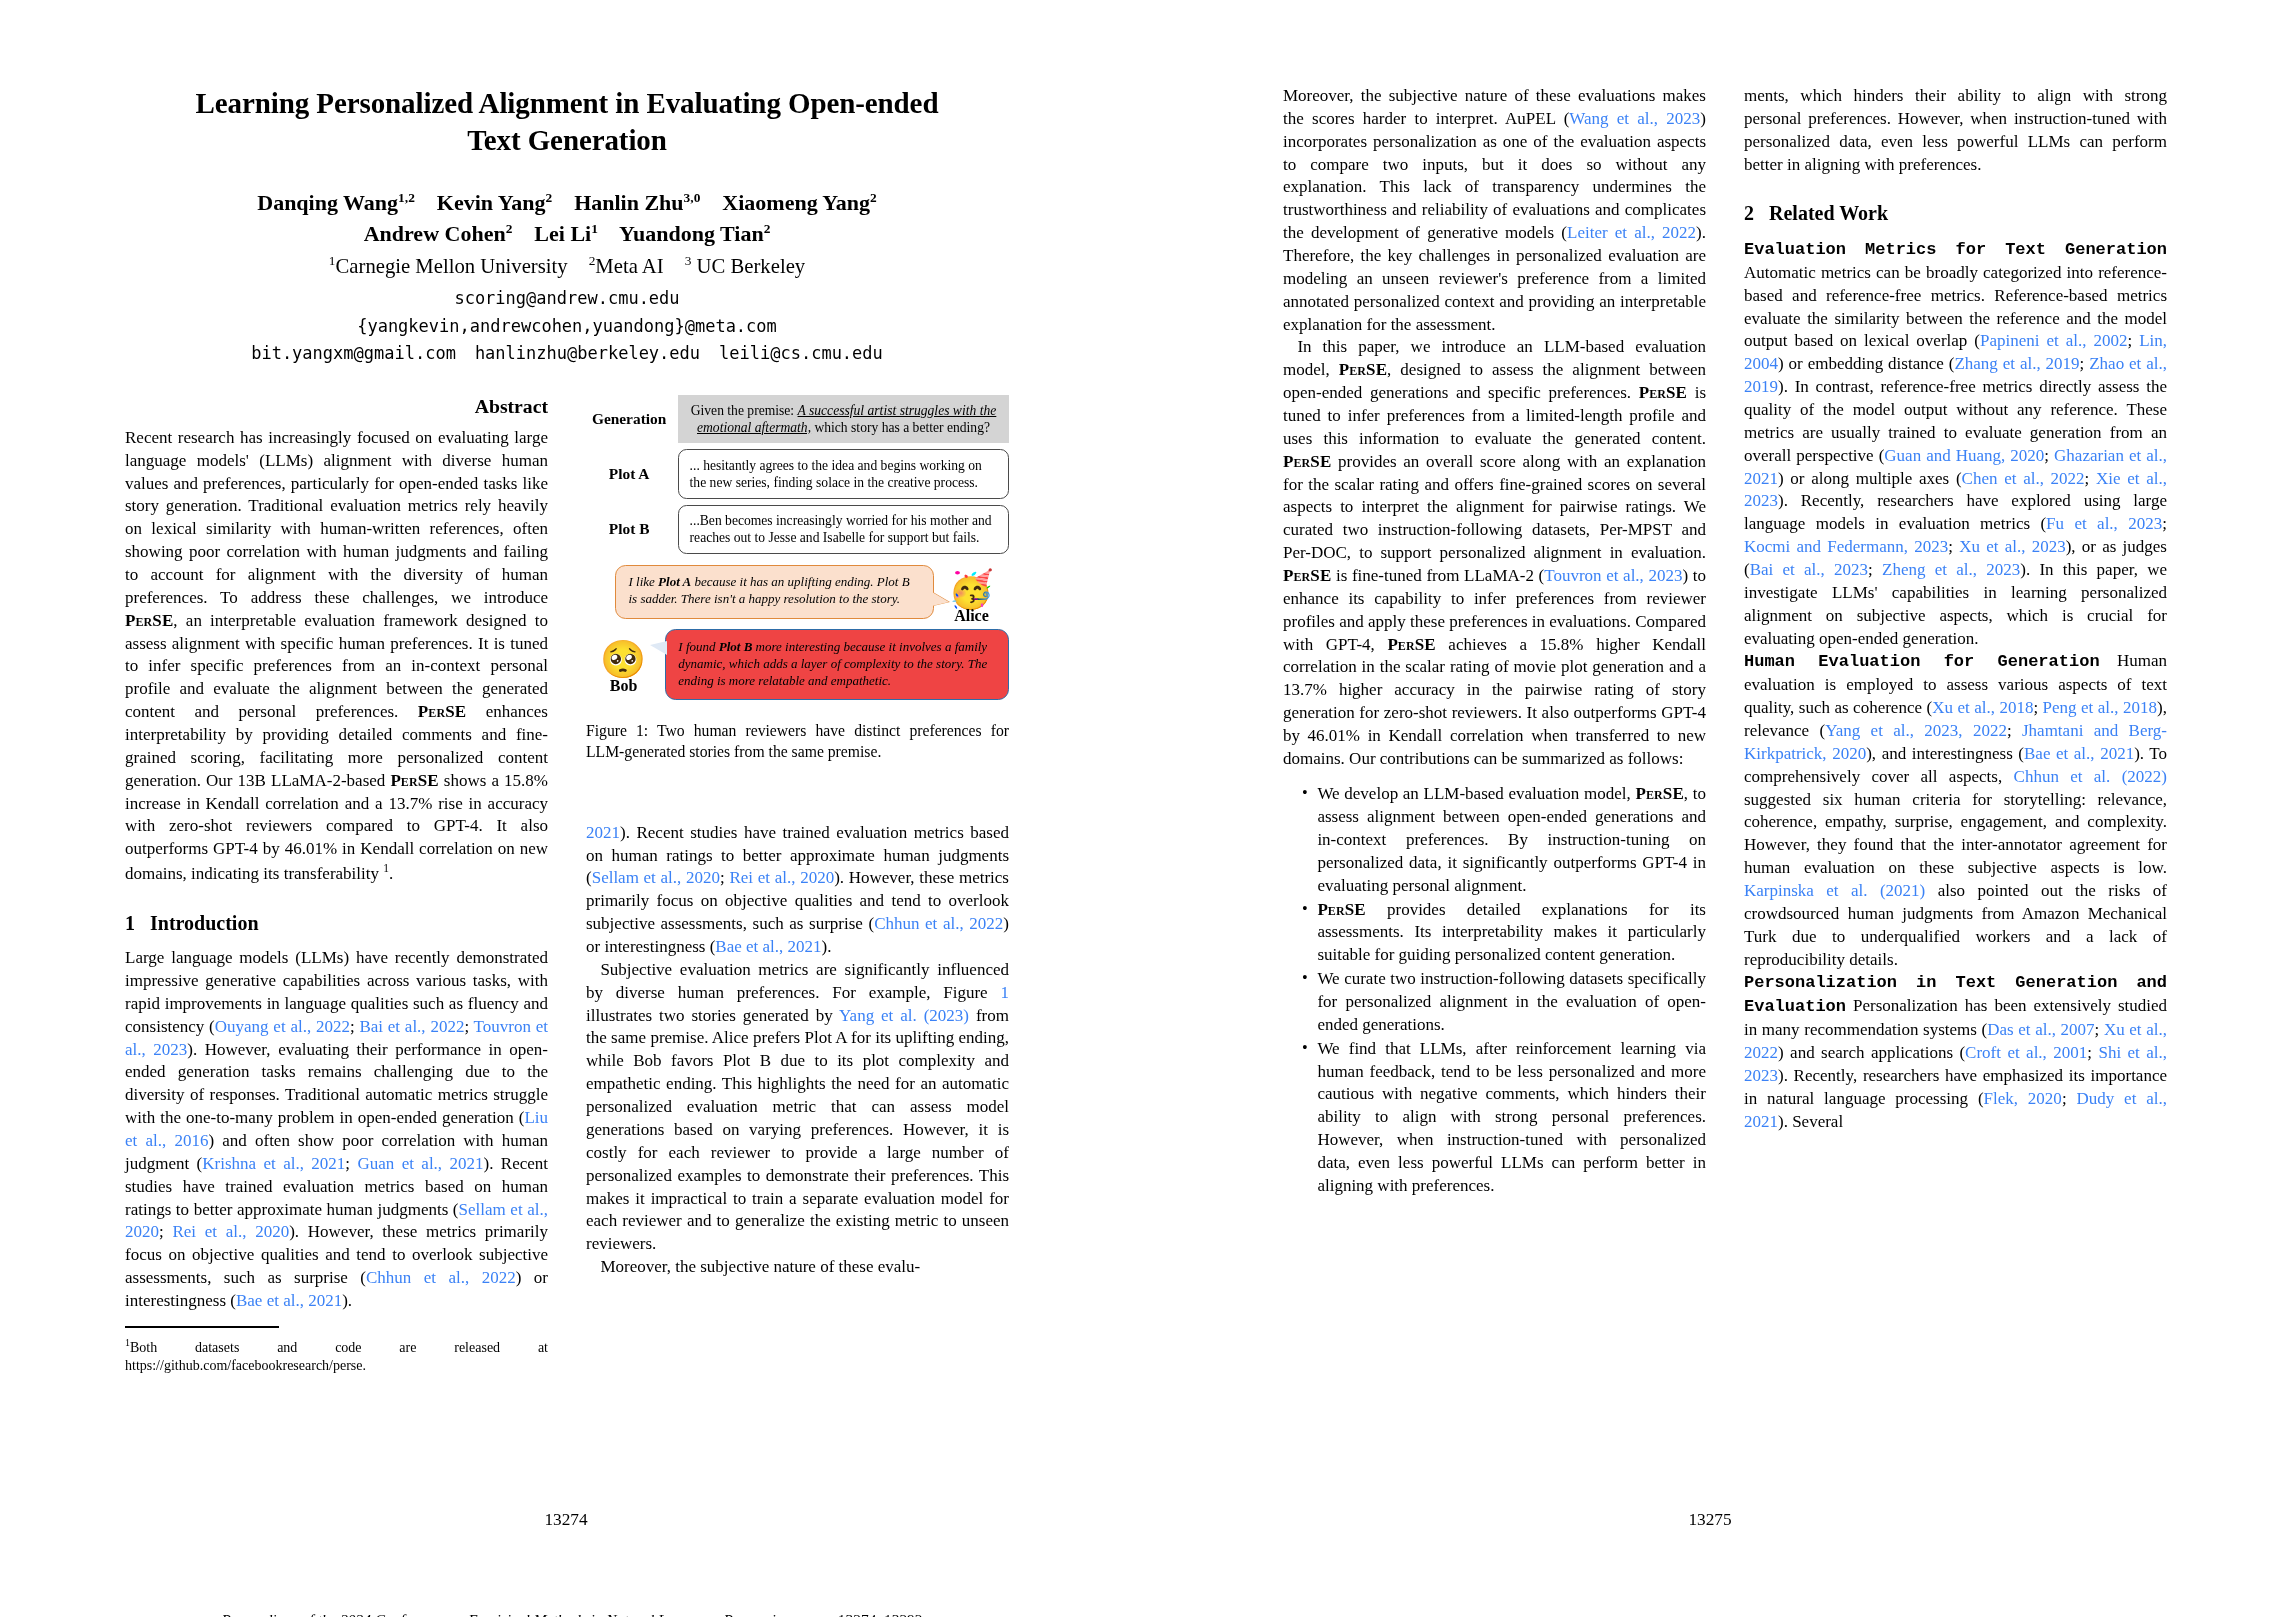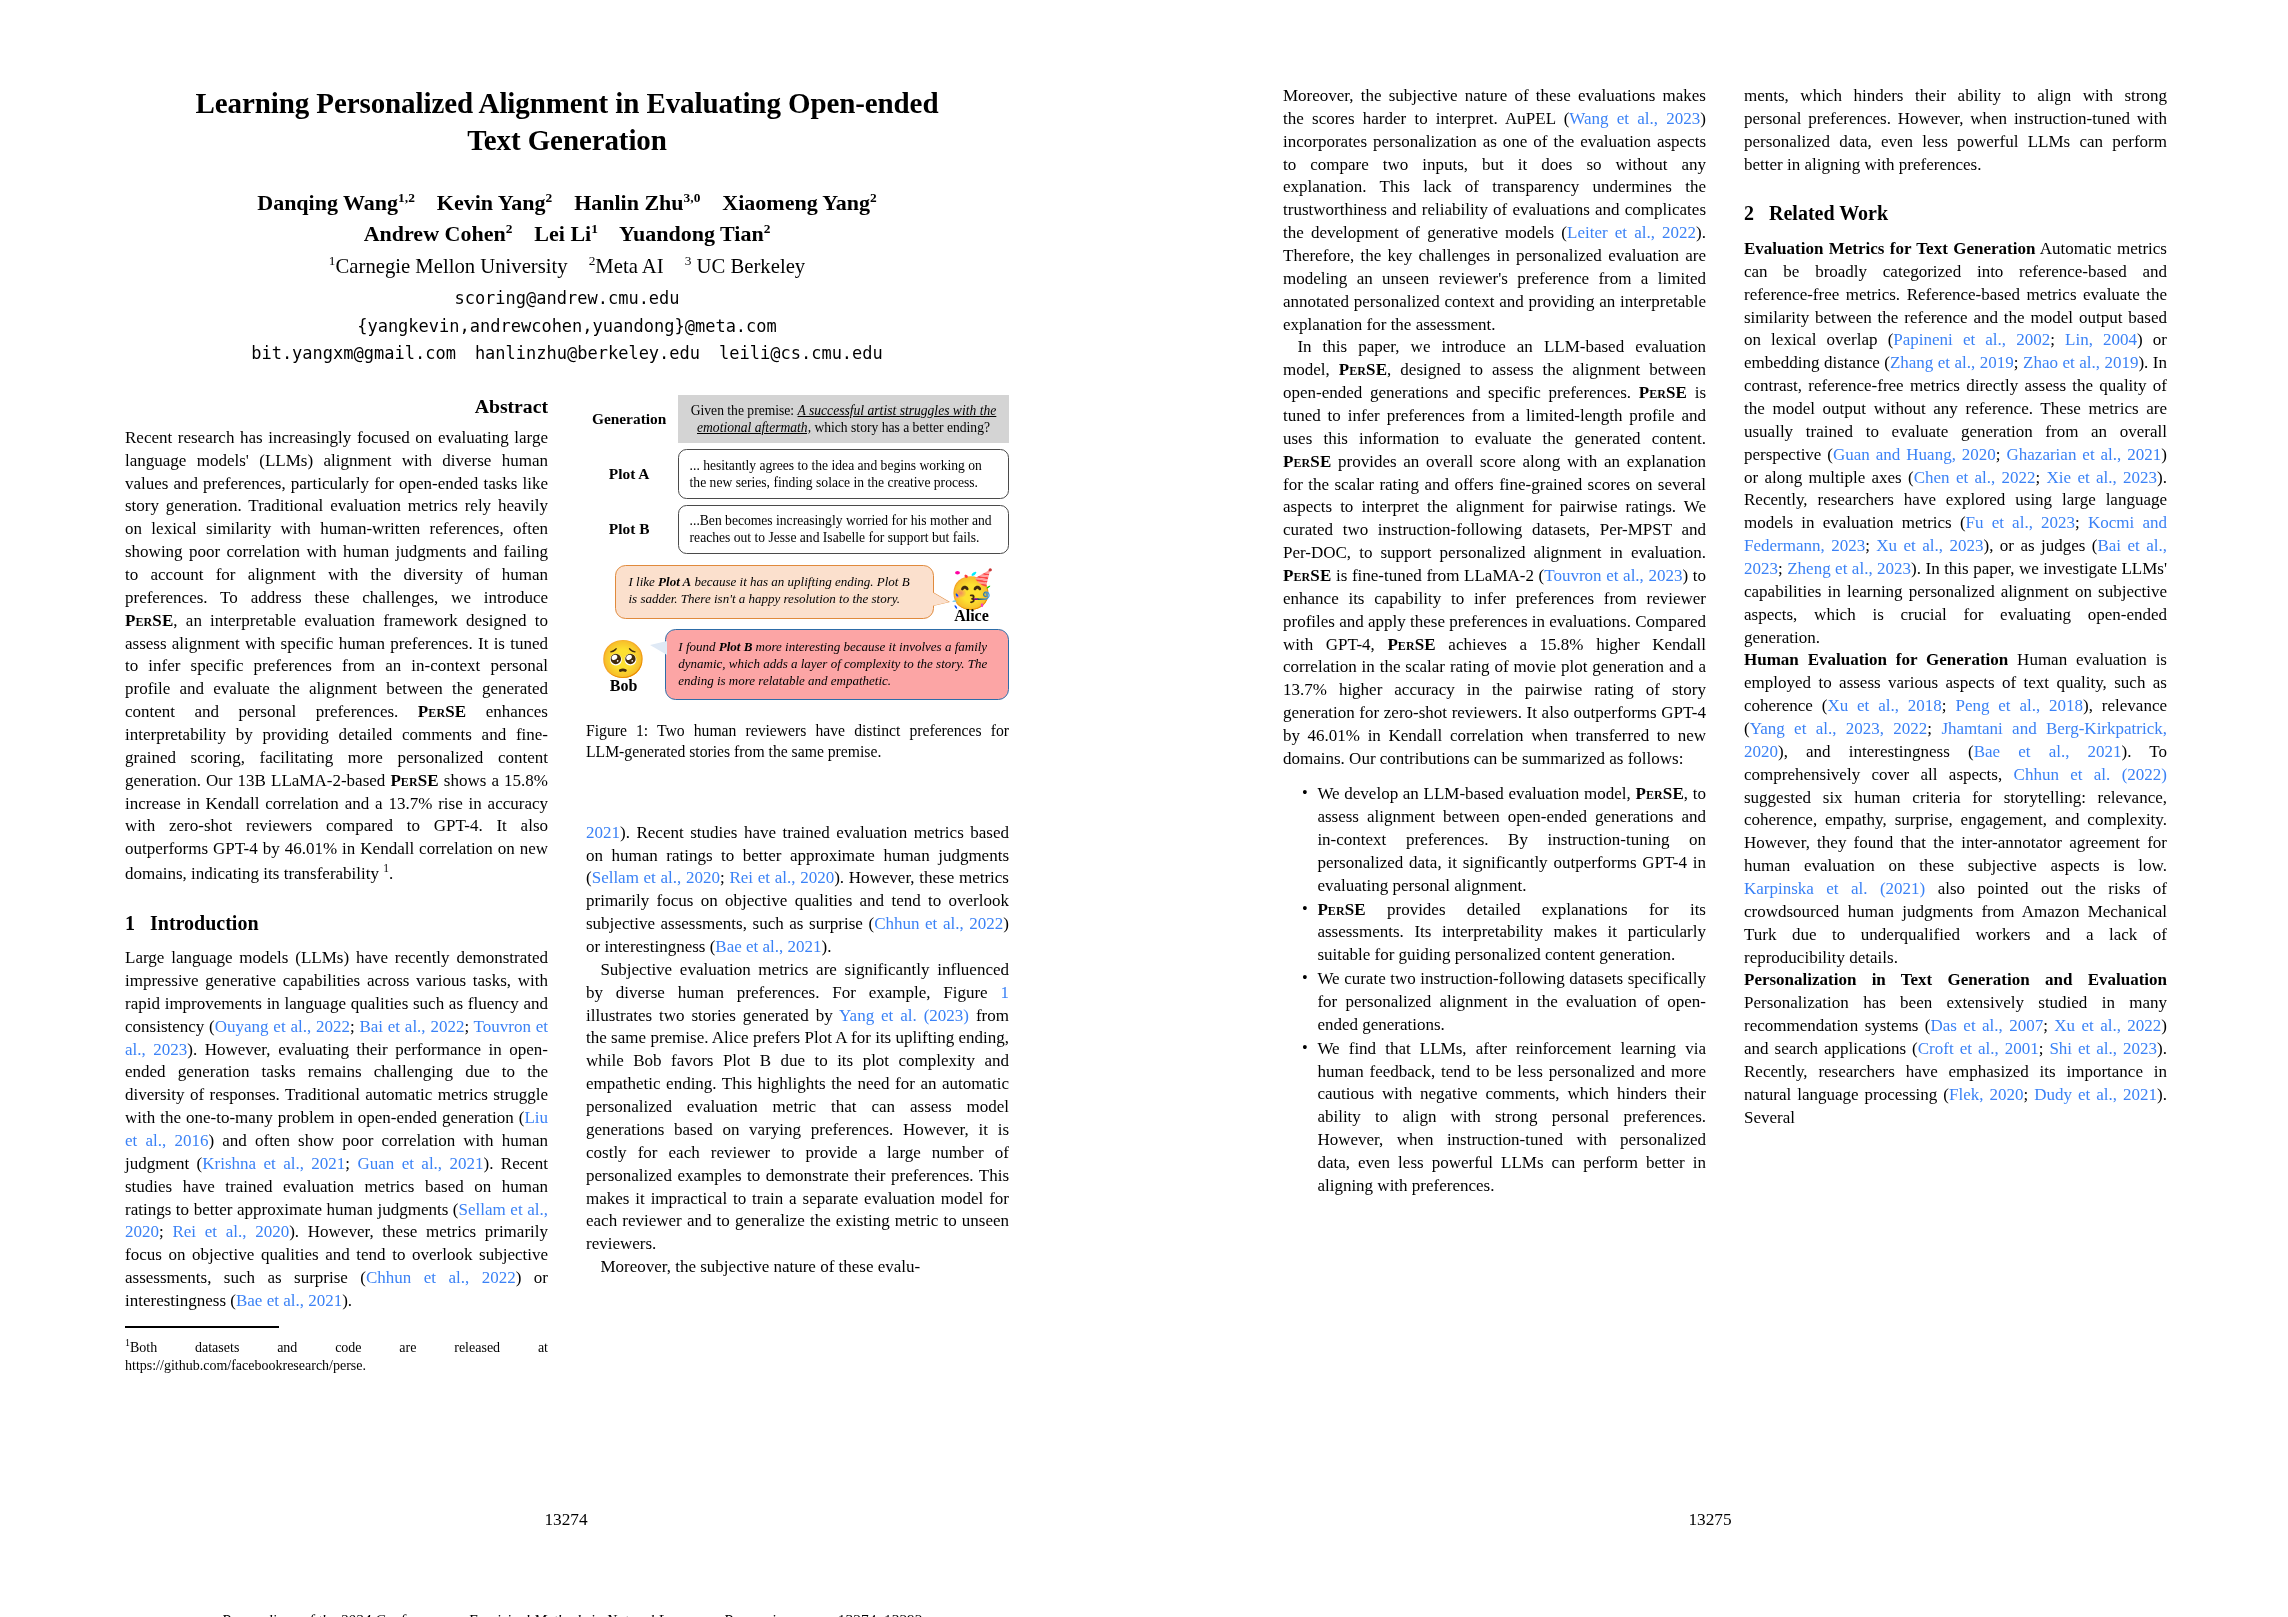--- a/index.html
+++ b/index.html
@@ -92,21 +92,21 @@
     text-justify: inter-word;
   }
   p + p { text-indent: 14.4px; }
   p.noindent { text-indent: 0; }
   .sec-head {
     font-size: 20px;
     font-weight: bold;
     margin: 26px 0 12.5px 0;
   }
   .sec-head .num { display: inline-block; min-width: 25px; }
-  .run-head { font-weight: bold; }
+  .run-head { font-weight: bold; font-family: Liberation Mono, monospace; }
   .sc {
     font-variant: small-caps;
     font-weight: bold;
     letter-spacing: 0.1px;
   }
   .cite { color: #3b82f6; }
   .sup-ref { font-size: 11.5px; vertical-align: super; }
 
   ul.contrib {
     margin: 12.5px 0 0 0;
@@ -234,21 +234,21 @@
     position: absolute;
     right: -16.3px;
     bottom: 11.5px;
     width: 0; height: 0;
     border-top: 10.6px solid transparent;
     border-bottom: 4.8px solid transparent;
     border-left: 17.3px solid #fbe0cd;
     filter: drop-shadow(1.4px 0.5px 0 #e08a3c);
   }
   .bubble-bob {
-    background: #fca5a5;
+    background: #ef4444;
     border: 1.6px solid #2e6da8;
     width: 367px;
     margin-left: 3.8px;
   }
   .bubble-bob:before {
     content: "";
     position: absolute;
     left: -16.3px;
     top: 10.6px;
     width: 0; height: 0;

